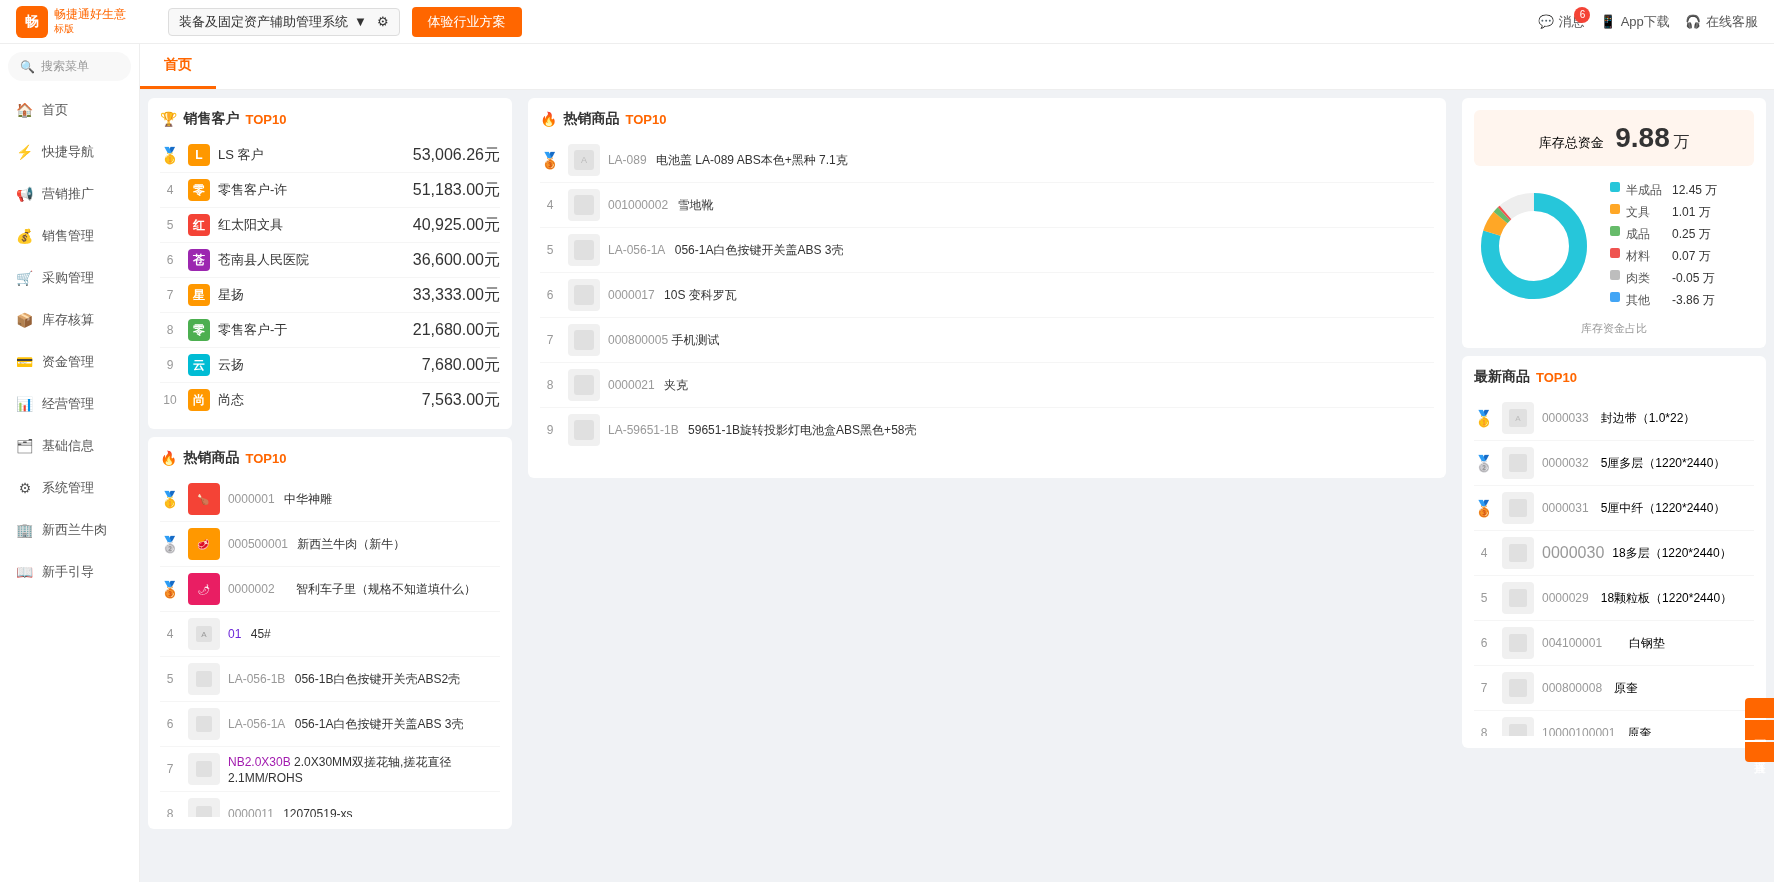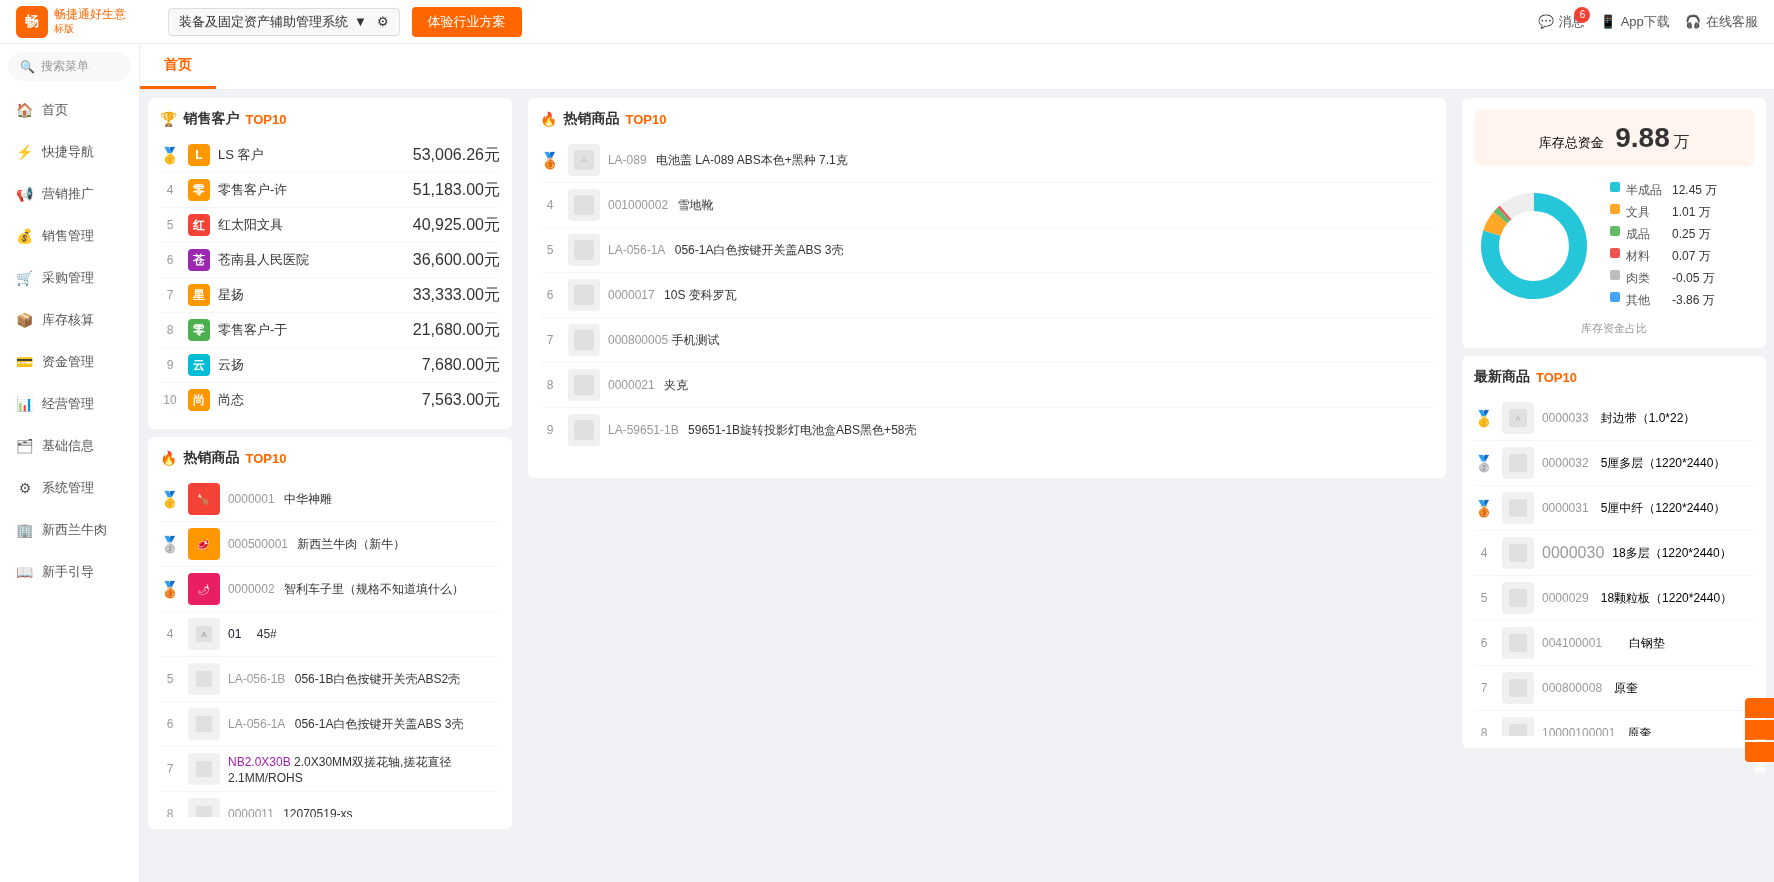--- a/index.html
+++ b/index.html
@@ -293,34 +293,34 @@
                 <span style="color:#999;margin-right:6px;">000500001</span>
                 <span>新西兰牛肉（新牛）</span>
               </div>
             </div>
             <div class="prod-item">
               <span class="rank-medal">🥉</span>
               <div class="prod-thumb" style="background:#e91e63;">
                   <span style="color:#fff;font-size:10px;">🌶</span>
                 </div>
               <div class="prod-info">
-                <span style="color:#999;margin-right:6px;">0000002</span>
+                <span style="color:#999;margin-right:18px;">0000002</span>
                 <span>智利车子里（规格不知道填什么）</span>
               </div>
             </div>
             <div class="prod-item">
               <span class="rank-num">4</span>
               <div class="prod-thumb-placeholder">
                 <svg width="16" height="16" viewBox="0 0 16 16">
                     <rect width="16" height="16" rx="2" fill="#e0e0e0"></rect>
                     <text x="8" y="11" text-anchor="middle" font-size="8" fill="#999">A</text>
                   </svg>
               </div>
               <div class="prod-info">
-                <span style="color:#0f172a;margin-right:12px;">01</span>
+                <span style="color:#6d28d9;margin-right:6px;">01</span>
                 <span>45#</span>
               </div>
             </div>
             <div class="prod-item">
               <span class="rank-num">5</span>
               <div class="prod-thumb-placeholder">
                 <svg width="16" height="16" viewBox="0 0 16 16">
                     <rect width="16" height="16" rx="2" fill="#e0e0e0"></rect>
                   </svg>
               </div>

